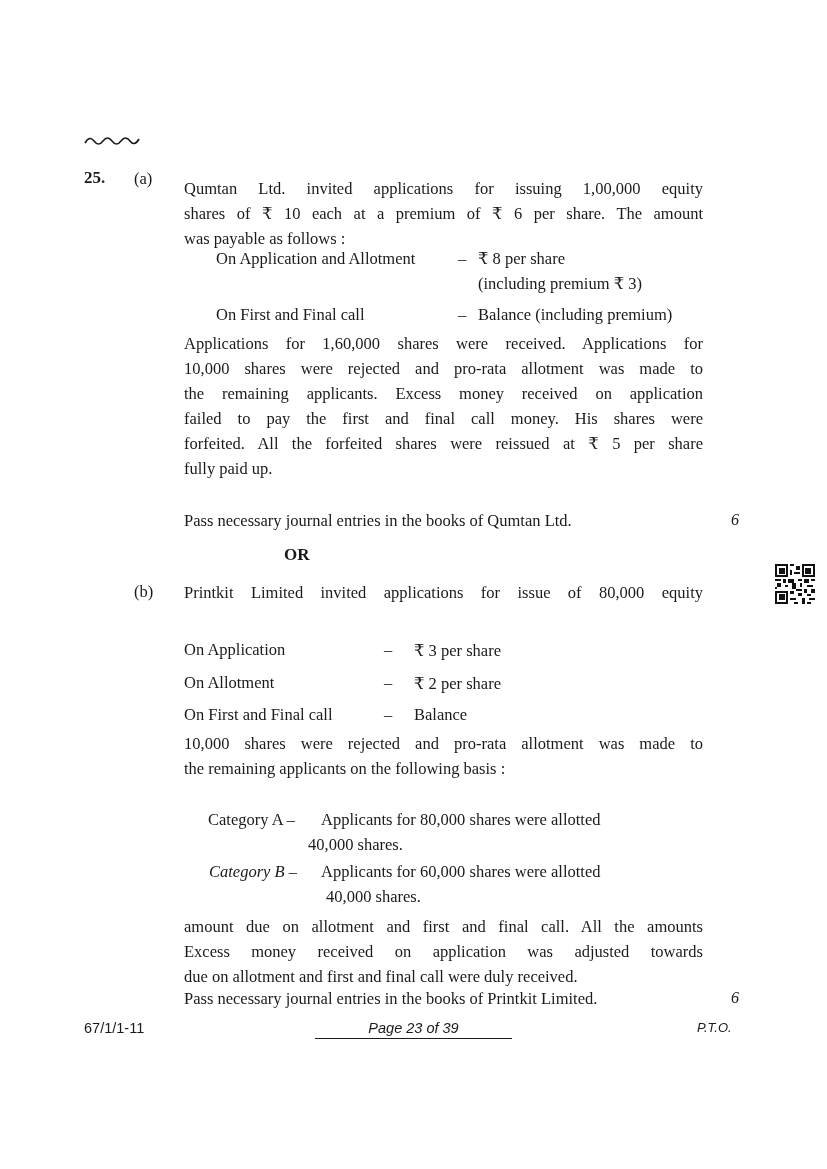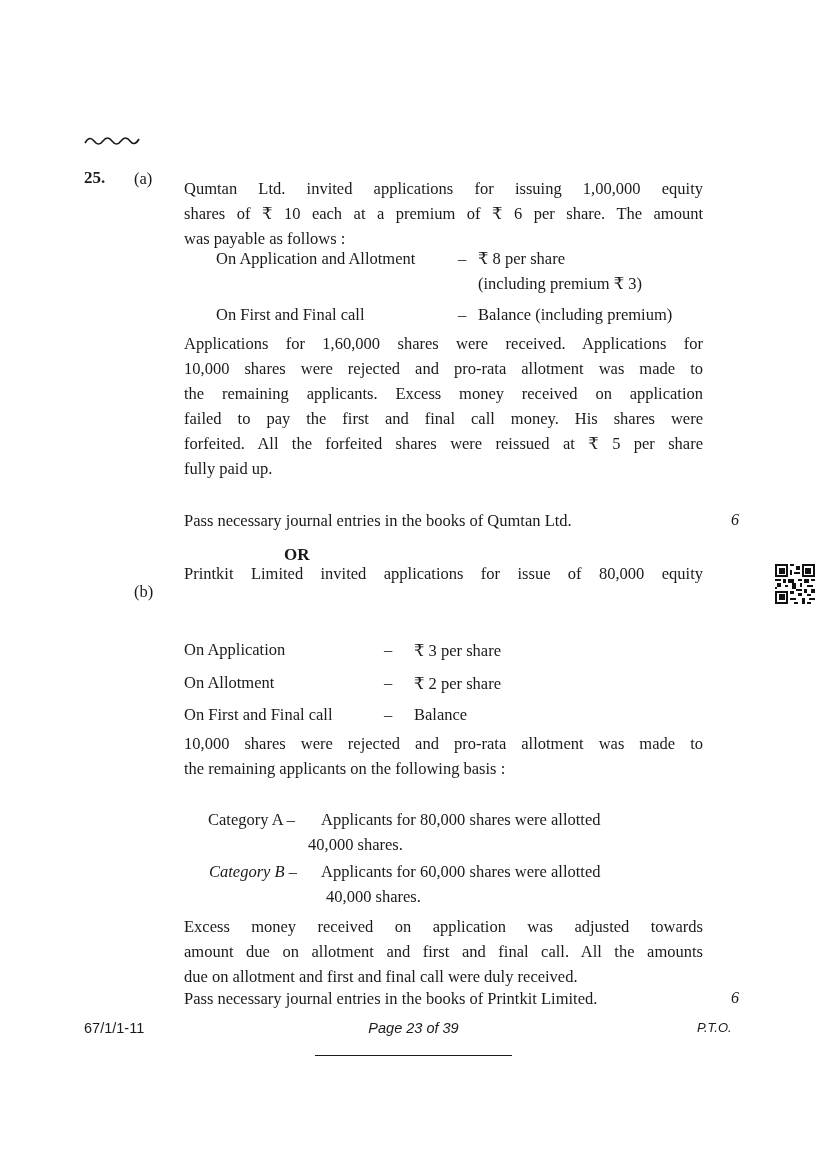--- a/index.html
+++ b/index.html
@@ -63,21 +63,21 @@
       font-size: 14.5px;
       left: 84px; top: 1020px;
     }
     .footer-page {
       font-family: "Liberation Sans", "DejaVu Sans", sans-serif;
       font-size: 14.5px;
       font-style: italic;
       left: 315px; top: 1020px;
       width: 197px;
       text-align: center;
-      padding-bottom: 19px;
+      padding-bottom: 2px;
       border-bottom: 1.6px solid #1a1a1a;
     }
     .footer-pto {
       font-family: "Liberation Sans", "DejaVu Sans", sans-serif;
       font-size: 13px;
       font-style: italic;
       left: 697px; top: 1020px;
     }
   </style>
 </head>
@@ -163,21 +163,21 @@
     <rect x="8" y="18" width="3" height="1"></rect>
     <rect x="14" y="18" width="2" height="3"></rect>
     <rect x="18" y="18" width="3" height="1"></rect>
     <rect x="10" y="20" width="2" height="1"></rect>
     <rect x="17" y="20" width="2" height="1"></rect>
   </g>
 </svg>
 
 <div class="abs serif part-label" style="left:134px; top:582px;">(b)</div>
 
-<div class="abs serif para" style="top:561px;">
+<div class="abs serif para" style="top:580px;">
   <span class="line">Printkit Limited invited applications for issue of 80,000 equity</span>
 </div>
 
 <div>
   <div class="abs serif" style="left:184px; top:640px;">On Application</div>
   <div class="abs serif" style="left:384px; top:640px;">–</div>
   <div class="abs serif" style="left:414px; top:641px;">₹ 3 per share</div>
 
   <div class="abs serif" style="left:184px; top:673px;">On Allotment</div>
   <div class="abs serif" style="left:384px; top:673px;">–</div>
@@ -197,22 +197,22 @@
   <div class="abs serif" style="left:208px; top:810px;">Category A –</div>
   <div class="abs serif" style="left:321px; top:810px;">Applicants for 80,000 shares were allotted</div>
   <div class="abs serif" style="left:308px; top:835px;">40,000 shares.</div>
 
   <div class="abs serif" style="left:209px; top:862px;font-style:italic;">Category B –</div>
   <div class="abs serif" style="left:321px; top:862px;">Applicants for 60,000 shares were allotted</div>
   <div class="abs serif" style="left:326px; top:887px;">40,000 shares.</div>
 </div>
 
 <div class="abs serif para" style="top:914px;">
+  <span class="line">amount due on allotment and first and final call. All the amounts</span>
   <span class="line">Excess money received on application was adjusted towards</span>
-  <span class="line">amount due on allotment and first and final call. All the amounts</span>
   <span class="line left">due on allotment and first and final call were duly received.</span>
 </div>
 
 <div class="abs serif" style="left:184px; top:989px;">Pass necessary journal entries in the books of Printkit Limited.</div>
 <div class="abs serif marks" style="left:731px; top:989px;">6</div>
 
 <div class="abs footer-code">67/1/1-11</div>
 <div class="abs footer-page">Page 23 of 39</div>
 <div class="abs footer-pto">P.T.O.</div>
 

